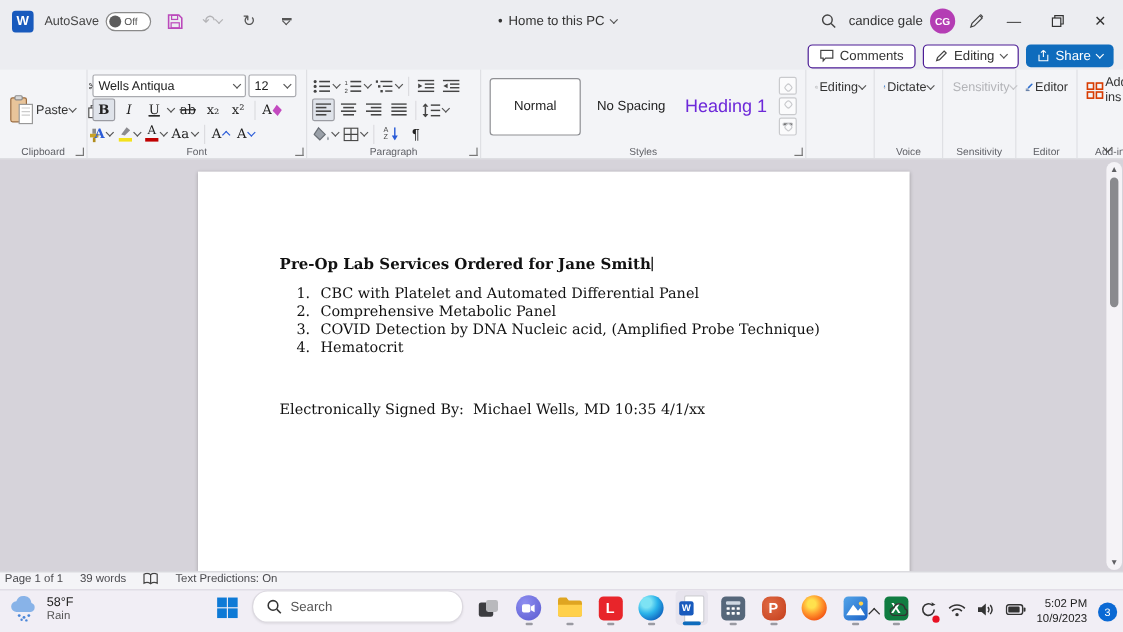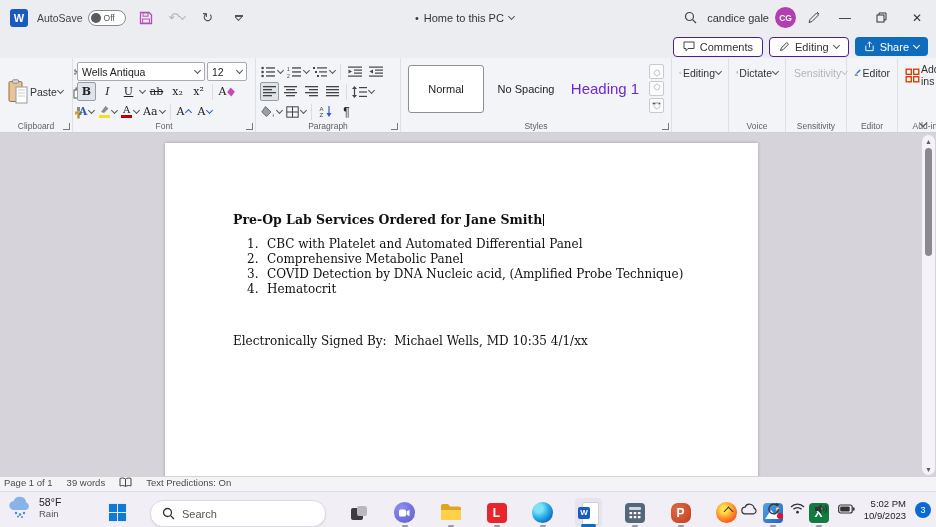--- a/index.html
+++ b/index.html
@@ -95,21 +95,21 @@
   .viewbtn{width:18px;height:13px;display:flex;align-items:center;justify-content:center;border-radius:2px;}
   .viewbtn.sel{background:#dddde2;}
   .zoomtrack{width:78px;height:2px;background:#9a9a9e;position:relative;border-radius:1px;}
   .zoomthumb{position:absolute;left:46px;top:-4px;width:4px;height:10px;background:#55555a;border-radius:1px;}
   
   .taskbar{position:absolute;left:0;right:0;bottom:0;height:35px;background:#f1eef5;border-top:1px solid #dcd9e2;}
   .weather{position:absolute;left:8px;top:3px;display:flex;align-items:center;gap:5px;}
   .weather .t1{font-size:10.5px;color:#222;line-height:1.2;}
   .weather .t2{font-size:9.5px;color:#555;line-height:1.2;}
   .tb-center{position:absolute;left:50%;top:0;height:35px;transform:translateX(-50%);
-             display:flex;align-items:flex-end;gap:19px;}
+             display:flex;align-items:flex-start;gap:7px;}
   .searchpill{width:152px;height:25px;background:#fff;border:1px solid #dcd9e0;border-radius:13px;
               display:flex;align-items:center;gap:7px;padding:0 11px;color:#555;box-shadow:0 1px 2px rgba(0,0,0,.08);}
   .tkicon{width:27px;height:29px;display:flex;flex-direction:column;align-items:center;justify-content:center;position:relative;}
   .rundot{position:absolute;bottom:0px;width:6px;height:2.5px;border-radius:2px;background:#9a9aa2;}
   .tkicon.activeapp{background:#e7e4ed;border-radius:4px;}
   .tkicon.activeapp .runbar{position:absolute;bottom:0px;width:15px;height:3px;border-radius:2px;background:#0f6cbd;}
   .sq{border-radius:4px;display:flex;align-items:center;justify-content:center;color:#fff;font-weight:bold;}
   .tray{position:absolute;right:5px;top:0;height:35px;display:flex;align-items:center;gap:9px;}
   .clock{text-align:right;font-size:9.5px;color:#222;line-height:1.25;}
   .badge{width:16px;height:16px;border-radius:50%;background:#0b69d4;color:#fff;font-size:9px;

